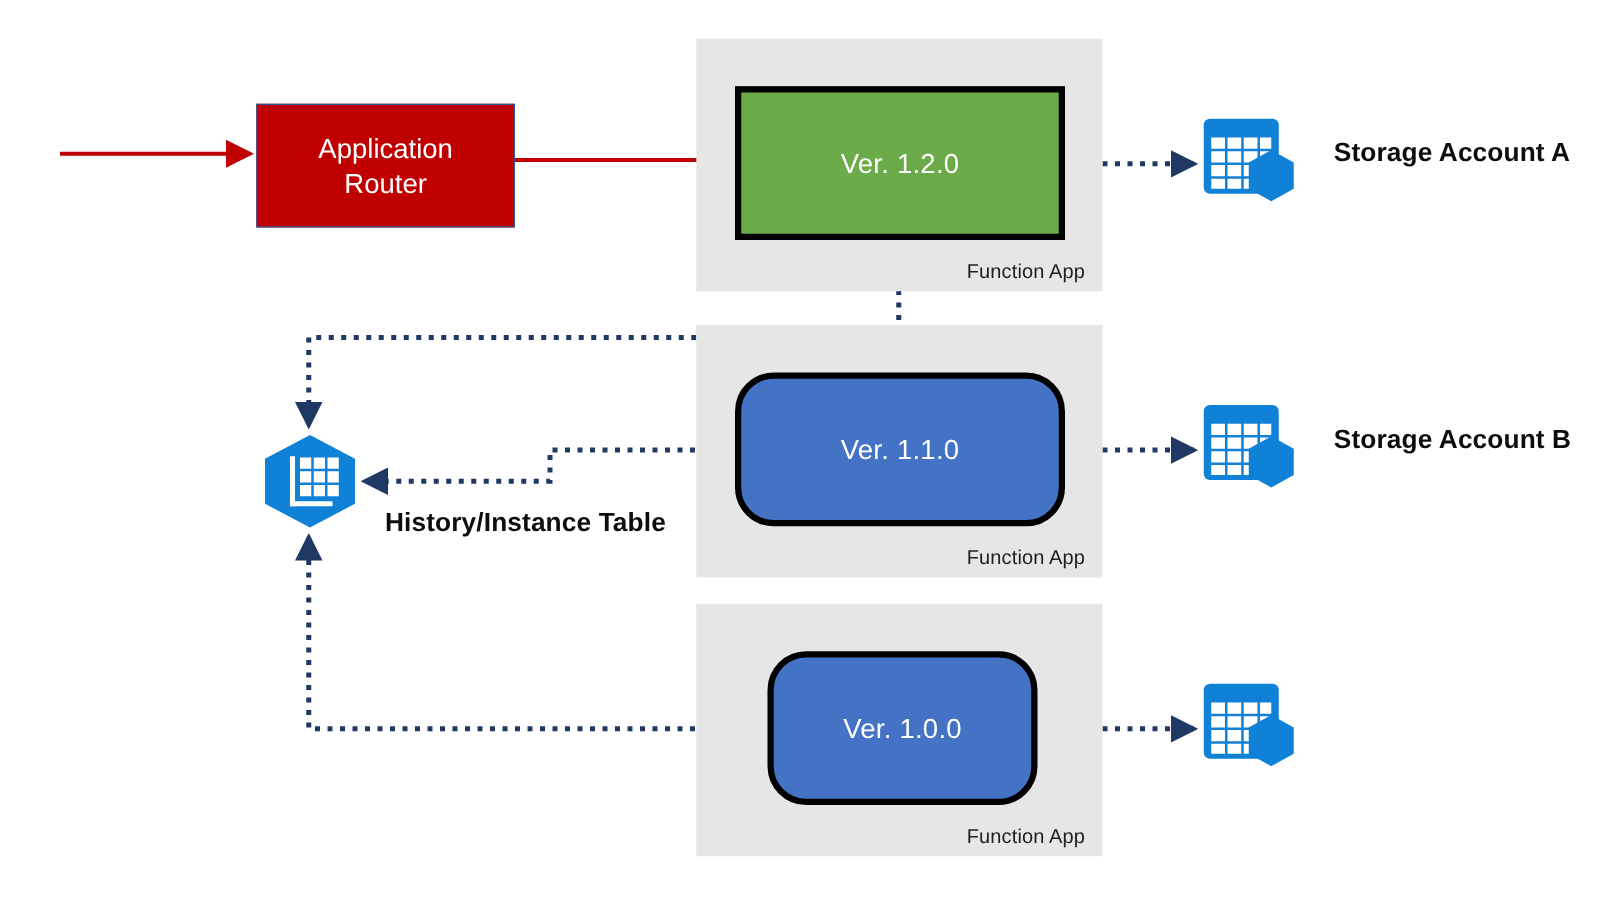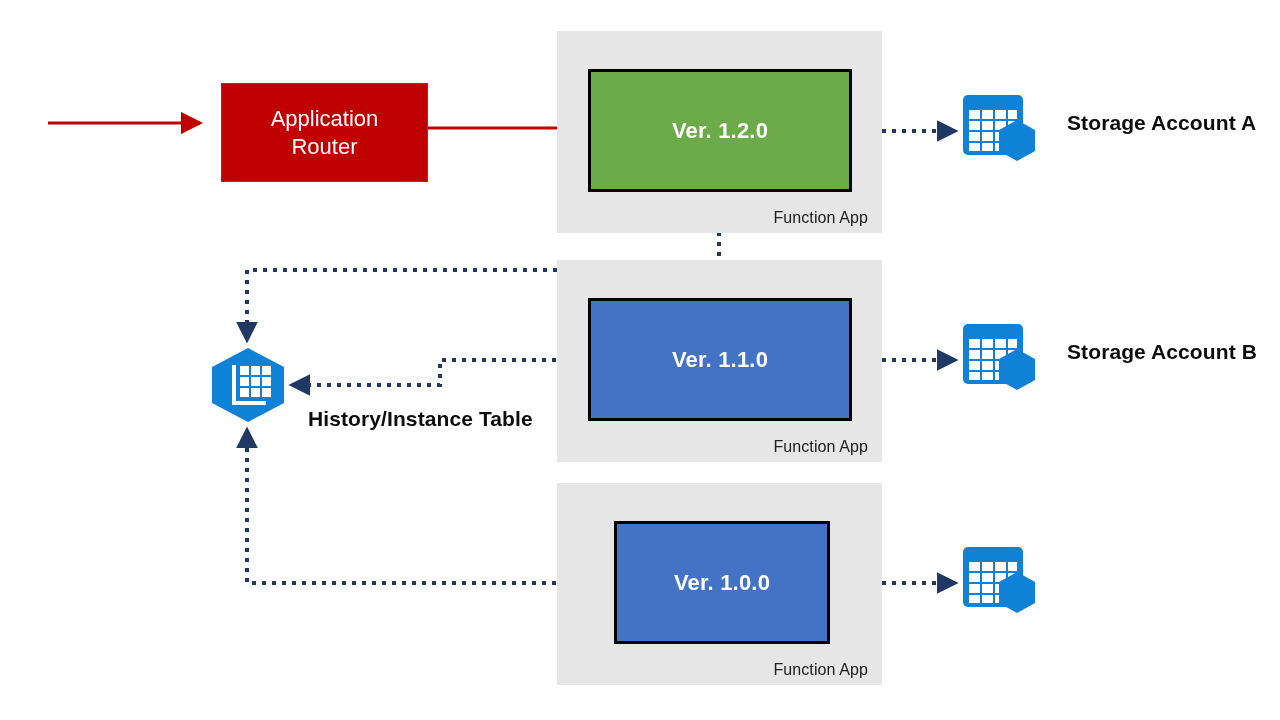--- a/index.html
+++ b/index.html
@@ -39,47 +39,45 @@
     font-size: 16px;
     color: #202020;
     white-space: nowrap;
     letter-spacing: 0.1px;
   }
 
   
   .ver-box {
     position: absolute;
     box-sizing: border-box;
-    border: 3px solid #000000;
+    border: 5px solid #000000;
     display: flex;
     align-items: center;
     justify-content: center;
     color: #ffffff;
     font-size: 22px;
     letter-spacing: 0.2px;
-    font-weight: bold;
   }
   .ver-green { background: #6cab49; }
-  .ver-blue  { background: #4472c4; }
+  .ver-blue  { background: #4472c4; border-radius: 31px; }
 
   
   .router-box {
     position: absolute;
     box-sizing: border-box;
     background: #c00000;
     border: 1px solid #2f5496;
     display: flex;
     flex-direction: column;
     align-items: center;
     justify-content: center;
     color: #ffffff;
     font-size: 22px;
     line-height: 1.25;
     text-align: center;
-    margin-left: 16px;
   }
 
   
   .storage-node {
     position: absolute;
     text-decoration: underline;
   }
   .storage-icon {
     position: absolute;
     left: 0;

